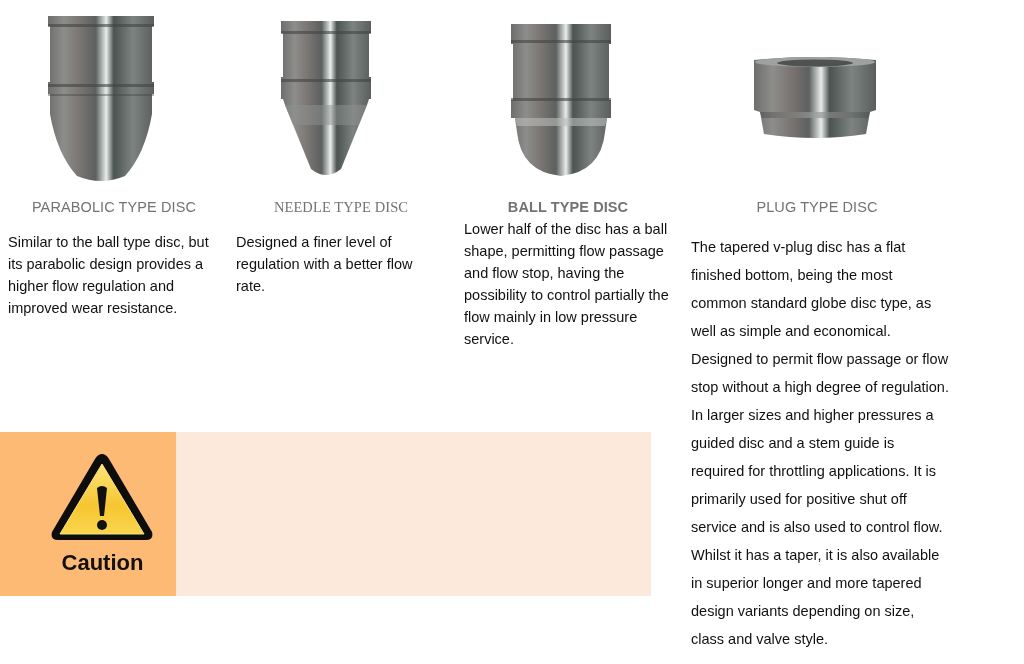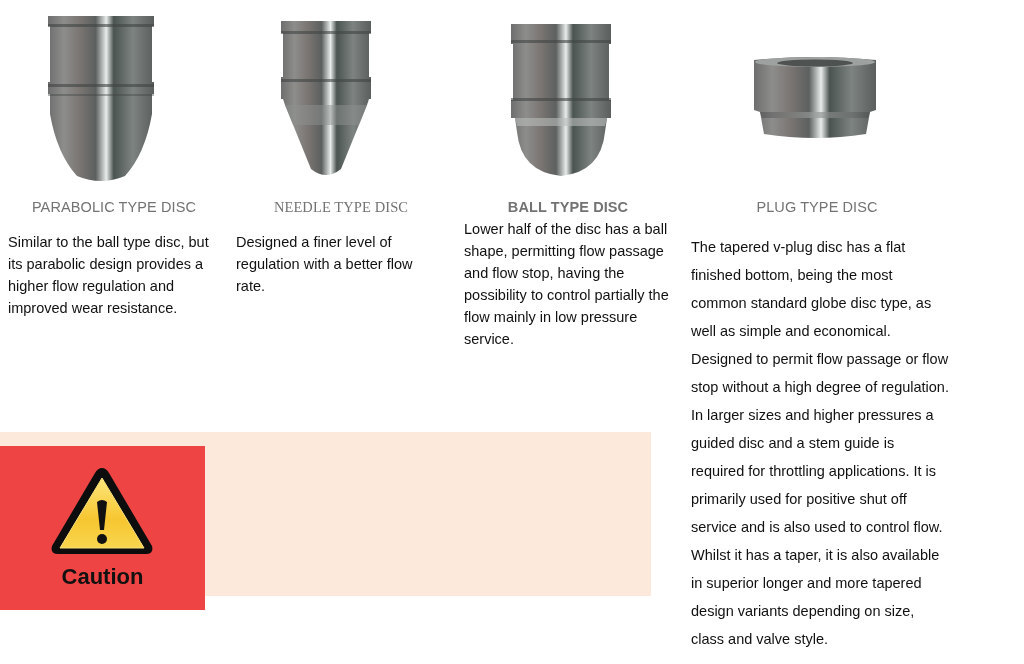--- a/index.html
+++ b/index.html
@@ -3,21 +3,21 @@
 <meta charset="utf-8">
 <style>
   html, body { margin:0; padding:0; background:#ffffff; }
   body { width:1024px; height:664px; position:relative; overflow:hidden;
          font-family:"Liberation Sans", sans-serif; color:#111; }
   .disc-img { position:absolute; }
   .disc-title { position:absolute; color:#737373; font-size:14.5px; text-align:center; letter-spacing:0.1px; }
   .disc-desc { position:absolute; font-size:14.5px; line-height:22px; color:#111; }
   .plug-desc { line-height:28px; }
   .caution-box { position:absolute; left:0; top:432px; width:651px; height:164px; background:#fde8dc; }
-  .caution-side { position:absolute; left:0; top:14px; width:205px; height:164px; background:#ef4444; }
+  .caution-side { position:absolute; left:0; top:0; width:176px; height:164px; background:#fdba74; }
   .caution-label { position:absolute; left:0; width:205px; top:118px; text-align:center;
                    font-weight:bold; font-size:22px; color:#111; }
   .caution-text { position:absolute; left:213px; top:5px; width:435px; font-size:14.5px; line-height:19px; color:#111; }
   .caution-text p { margin:0 0 19px 0; }
 </style>
 </head>
 <body>
 
 <svg width="0" height="0" style="position:absolute">
   <defs>

